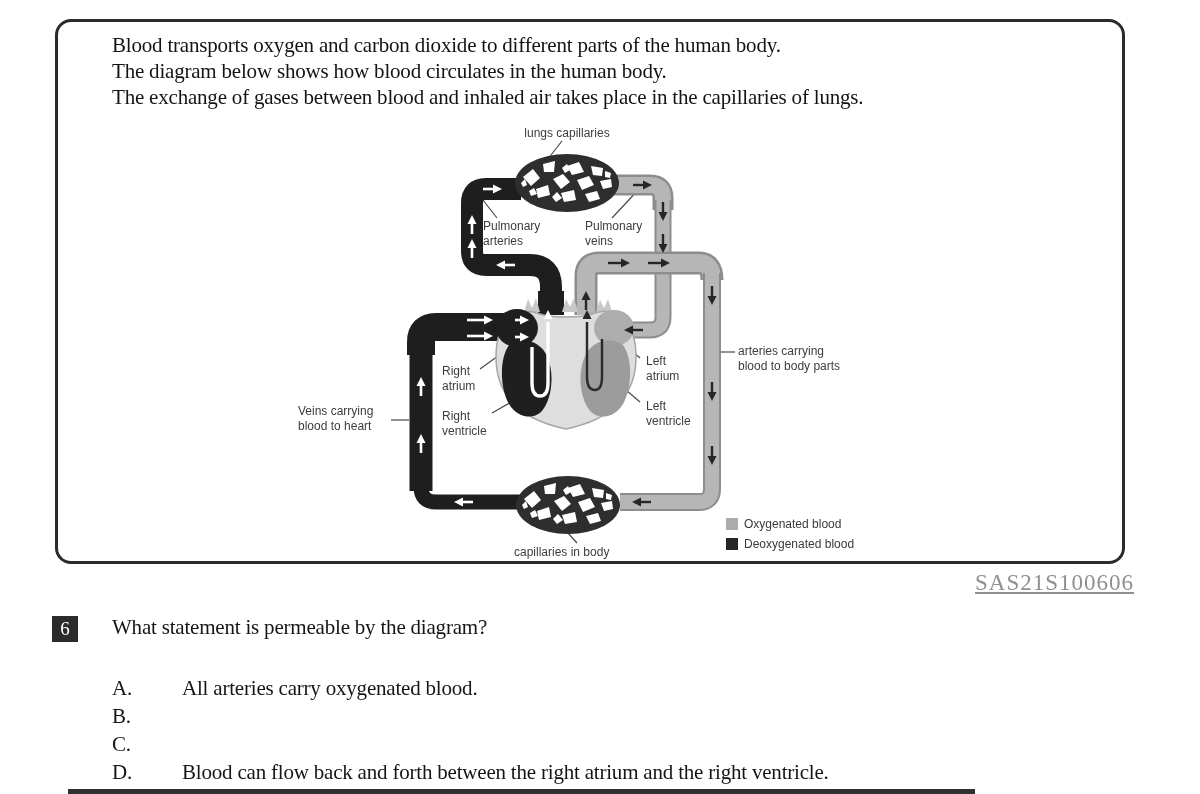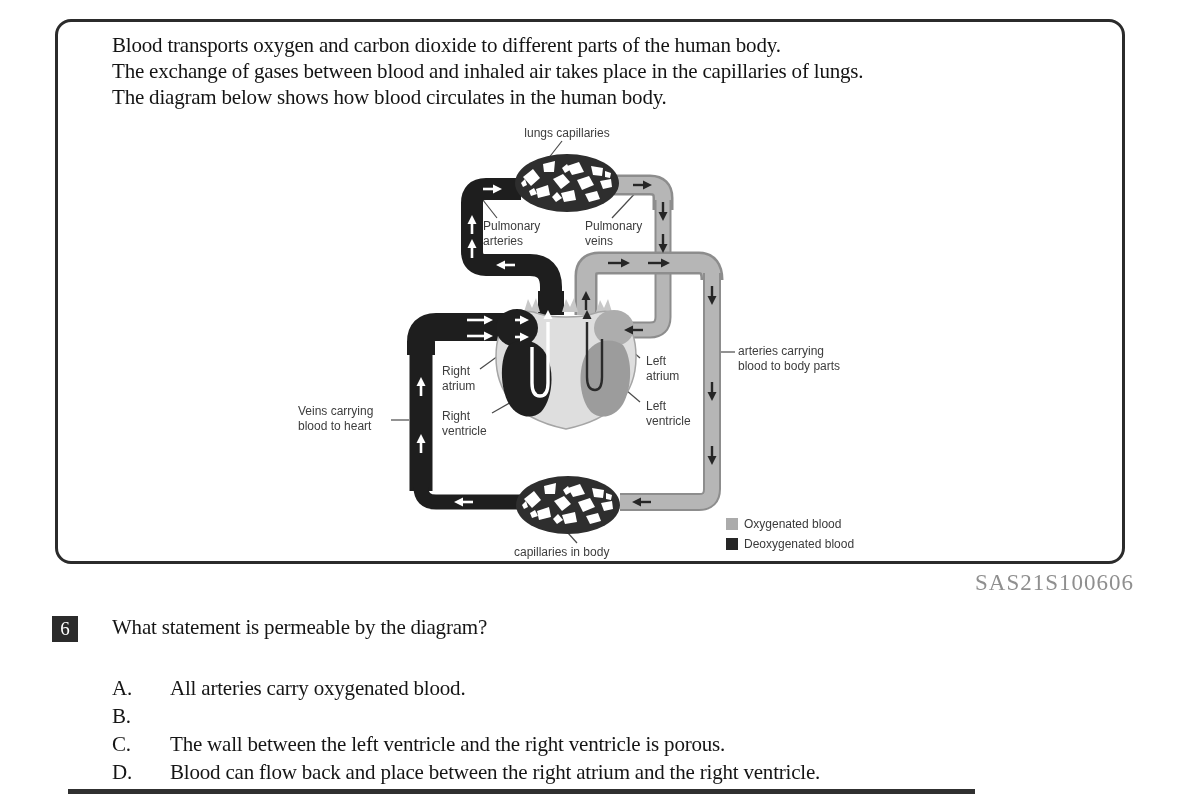--- a/index.html
+++ b/index.html
@@ -8,53 +8,53 @@
     font-family:"Liberation Serif","DejaVu Serif",serif;color:#151515;overflow:hidden;
   }
   .qbox{
     position:absolute;left:55px;top:19px;width:1070px;height:545px;
     border:3px solid #2b2b2b;border-radius:16px;background:#ffffff;box-sizing:border-box;
   }
   .passage{position:absolute;left:112px;top:32px;width:980px;
     font-size:21px;line-height:26px;letter-spacing:-0.2px;color:#141414;}
   .passage div{white-space:nowrap;}
   .source-code{
-    position:absolute;right:66px;top:570px;font-size:23px;letter-spacing:1px;color:#8f8f8f;
+    position:absolute;right:66px;top:570px;font-size:23px;letter-spacing:1px;color:#8f8f8f;text-decoration:underline;
   }
   .qrow{position:absolute;left:52px;top:615px;width:1100px;}
   .qnum{
     position:absolute;left:0;top:1px;width:26px;height:26px;background:#2b2b2b;color:#ffffff;
     font-size:19px;text-align:center;line-height:26px;
   }
   .qtext{position:absolute;left:60px;top:0;font-size:21px;letter-spacing:-0.2px;white-space:nowrap;}
   .options{position:absolute;left:112px;top:676px;width:1050px;font-size:21px;letter-spacing:-0.2px;}
   .opt{position:relative;height:28px;white-space:nowrap;}
   .opt .letter{position:absolute;left:0;top:0;}
-  .opt .text{position:absolute;left:58px;top:0;}
+  .opt .text{position:absolute;left:70px;top:0;}
   .bottom-rule{position:absolute;left:68px;top:789px;width:907px;height:5px;background:#303030;}
   svg.diagram{position:absolute;left:290px;top:115px;}
   svg .lbl{font-family:"Liberation Sans","DejaVu Sans",sans-serif;font-size:12px;fill:#3d3d3d;}
   svg .lbl2{font-family:"Liberation Sans","DejaVu Sans",sans-serif;font-size:12px;fill:#3a3a3a;}
   svg .conn{stroke:#4a4a4a;stroke-width:1.2;fill:none;}
   svg .warr line{stroke:#ffffff;stroke-width:2.6;}
   svg .warr path{fill:#ffffff;}
   svg .darr line{stroke:#262626;stroke-width:2.4;}
   svg .darr path{fill:#262626;}
 </style>
 </head>
 <body>
 
 <div class="page">
 
   <div class="qbox"></div>
 
   <div class="passage">
     <div>Blood transports oxygen and carbon dioxide to different parts of the human body.</div>
+    <div>The diagram below shows how blood circulates in the human body.</div>
     <div>The exchange of gases between blood and inhaled air takes place in the capillaries of lungs.</div>
-    <div>The diagram below shows how blood circulates in the human body.</div>
   </div>
 
   <svg class="diagram" width="620" height="450" viewBox="0 0 620 450">
     <defs>
       <g id="mesh">
         <ellipse cx="0" cy="0" rx="52" ry="29" fill="#2e2e2e"></ellipse>
         <g fill="#ffffff">
           <path d="M-44,-6 L-34,-14 L-27,-5 L-36,3 Z"></path>
           <path d="M-31,6 L-19,2 L-17,12 L-29,15 Z"></path>
           <path d="M-24,-19 L-12,-22 L-13,-11 L-23,-11 Z"></path>
@@ -282,22 +282,21 @@
   <div class="options">
     <div class="opt">
       <span class="letter">A.</span>
       <span class="text">All arteries carry oxygenated blood.</span>
     </div>
     <div class="opt">
       <span class="letter">B.</span>
     </div>
     <div class="opt">
       <span class="letter">C.</span>
-      <span class="text">The wall between the left ventricle and the right ventricle is porous.</span>
     </div>
     <div class="opt">
       <span class="letter">D.</span>
-      <span class="text">Blood can flow back and place between the right atrium and the right ventricle.</span>
+      <span class="text">Blood can flow back and forth between the right atrium and the right ventricle.</span>
     </div>
   </div>
 
   <div class="bottom-rule"></div>
 </div>
 
 </body></html>

